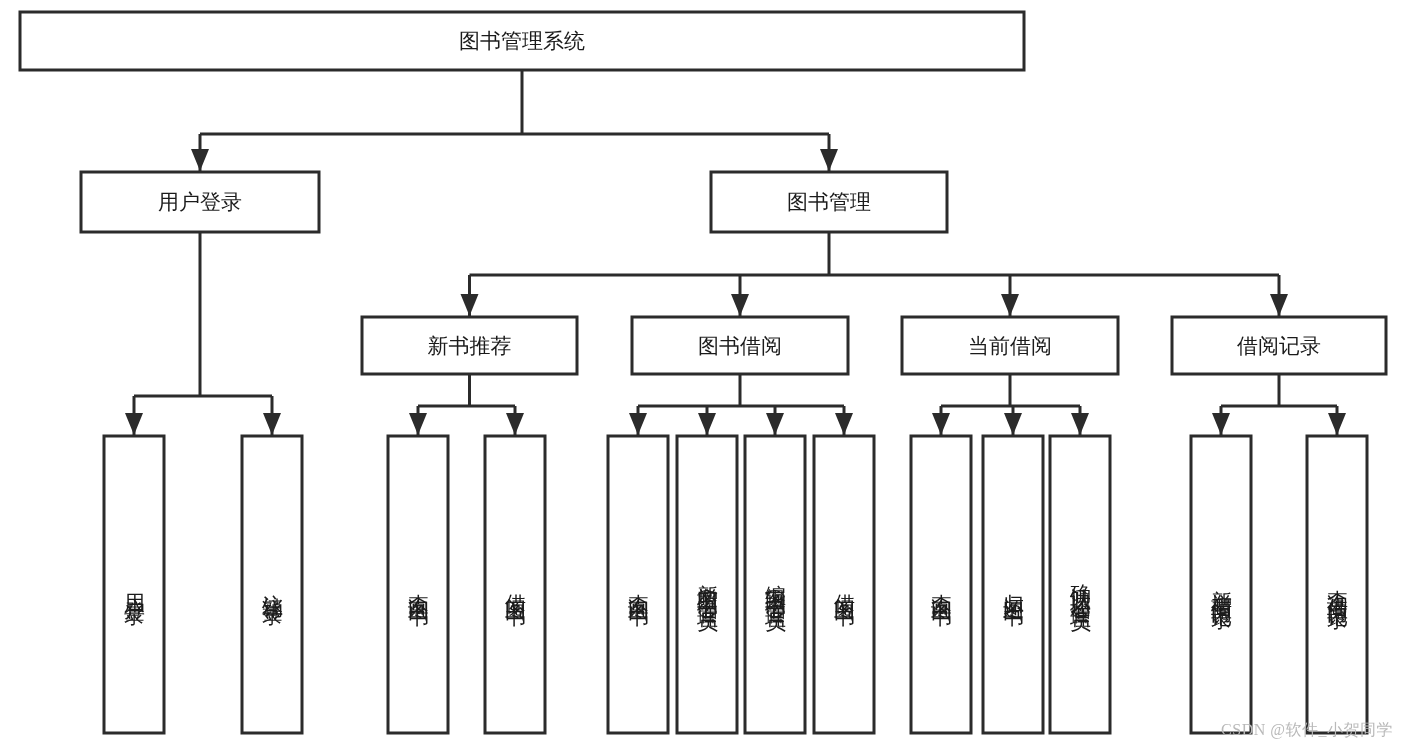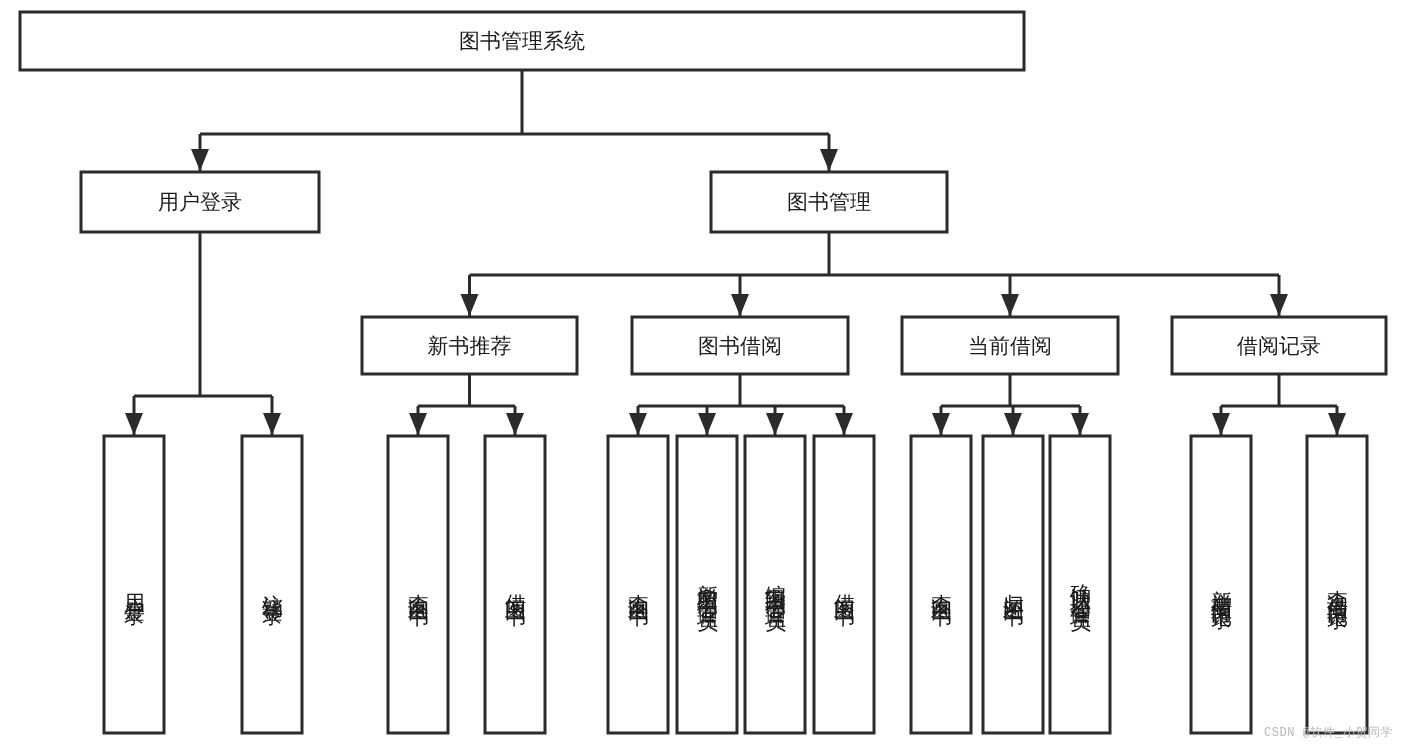--- a/index.html
+++ b/index.html
@@ -64,22 +64,22 @@
     line-height: 1;
     letter-spacing: 4px;
     color: #1b1b1b;
     white-space: nowrap;
     text-align: center;
   }
   .watermark {
     position: absolute;
     right: 12px;
     bottom: 6px;
-    font-family: Liberation Mono, monospace;
-    font-size: 12px;
+    font-family: Liberation Serif, serif;
+    font-size: 16px;
     color: #b9b9b9;
     white-space: nowrap;
     letter-spacing: 0.5px;
   }
 </style>
 </head>
 <body>
 
 <div id="diagram-root">
 

